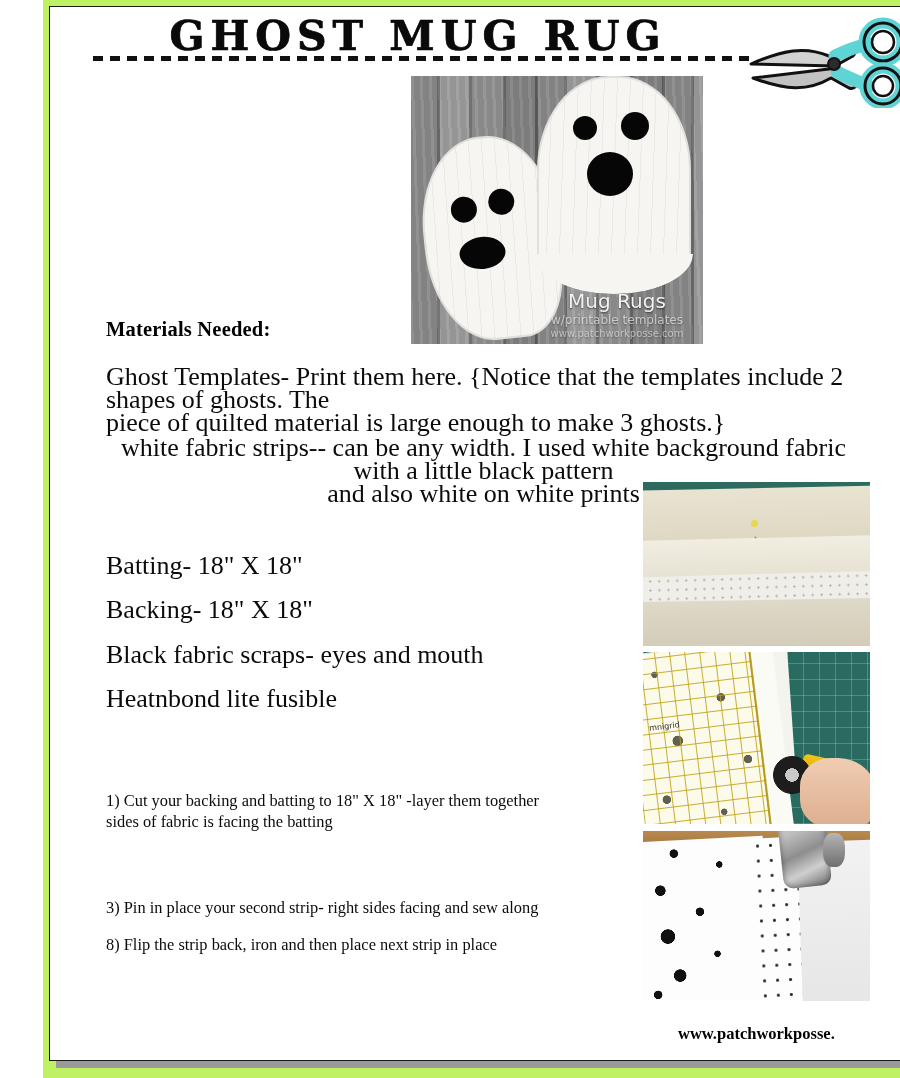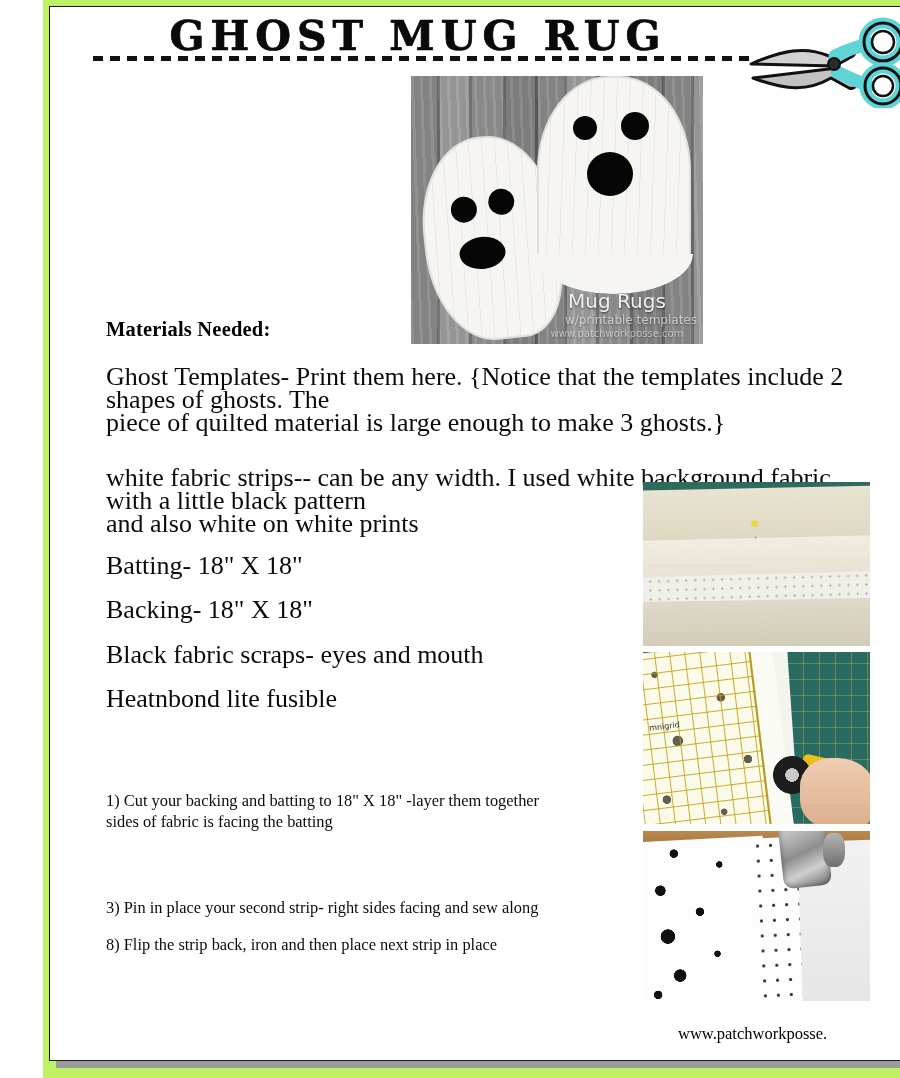--- a/index.html
+++ b/index.html
@@ -138,40 +138,40 @@
     text-align: center;
     width: 160px;
     color: #f2f2f2;
     font-family: "DejaVu Sans", "Liberation Sans", sans-serif;
     text-shadow: 0 1px 2px rgba(0,0,0,.6);
   }
   .hero-text .t1 {
     font-size: 33px; font-weight: 700; letter-spacing: 2px; line-height: 34px;
   }
   .hero-text .t2 { font-size: 20px; line-height: 23px; font-weight: 400; }
-  .hero-text .t3 { font-size: 12px; line-height: 14px; opacity: .62; text-align: right; }
+  .hero-text .t3 { font-size: 12px; line-height: 14px; opacity: .62; }
   .hero-text .t4 { font-size: 10px; line-height: 13px; opacity: .55; }
   h2.materials {
     position: absolute;
     left: 63px; top: 318px;
     margin: 0;
     font-size: 20.5px;
     font-weight: 700;
     letter-spacing: .2px;
   }
   p.para {
     position: absolute;
     left: 63px;
     margin: 0;
     font-size: 26px;
     line-height: 23px;
     color: #0b0b0b;
   }
   .p-templates { top: 365px; width: 760px; }
-  .p-white     { top: 466px; width: 755px; }
+  .p-white     { top: 436px; width: 755px; text-align: center; }
   .p-batting   { top: 554px; }
   .p-backing   { top: 598px; }
   .p-blackfab  { top: 643px; }
   .p-heatnbond { top: 687px; }
 
   h3.tutorial {
     position: absolute;
     left: 63px; top: 751px;
     margin: 0;
     font-size: 15.6px;
@@ -189,21 +189,21 @@
   .step-1 { top: 790px; width: 560px; }
   .step-2 { top: 854px; }
   .step-3 { top: 897px; }
   .step-4 { top: 934px; }
 
   .footer-url {
     position: absolute;
     left: 635px; top: 1024px;
     margin: 0;
     font-size: 16.5px;
-    font-weight: 400;
+    font-weight: 700;
     color: #000;
   }
 
   
   .side-photo {
     position: absolute;
     left: 600px;
     width: 227px;
     overflow: hidden;
   }

